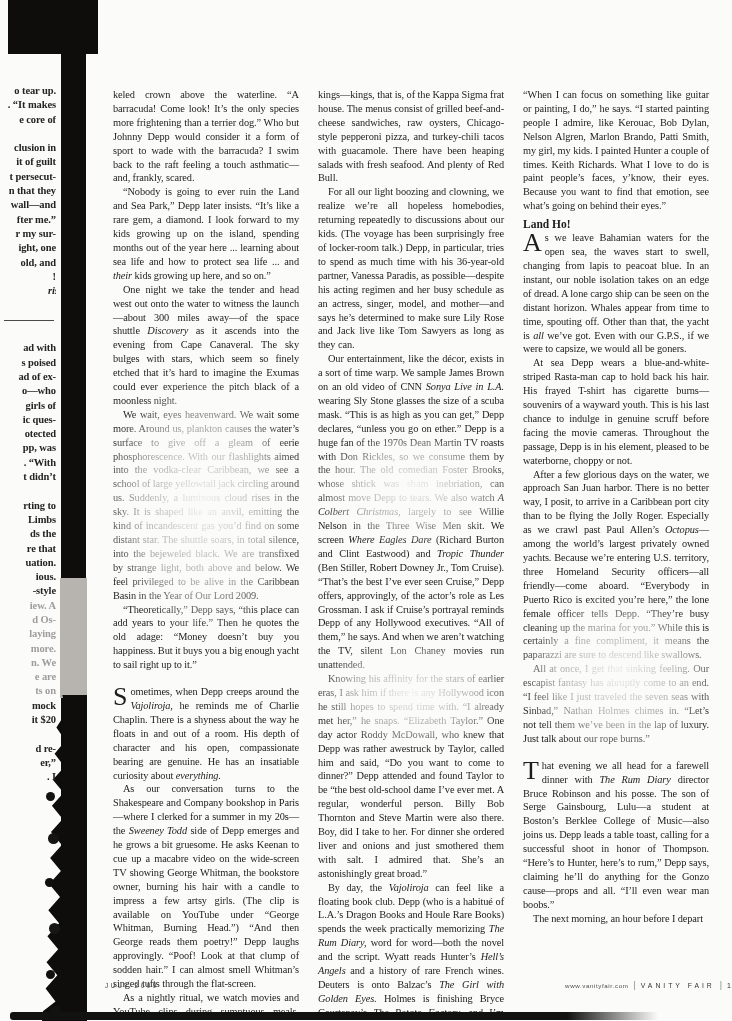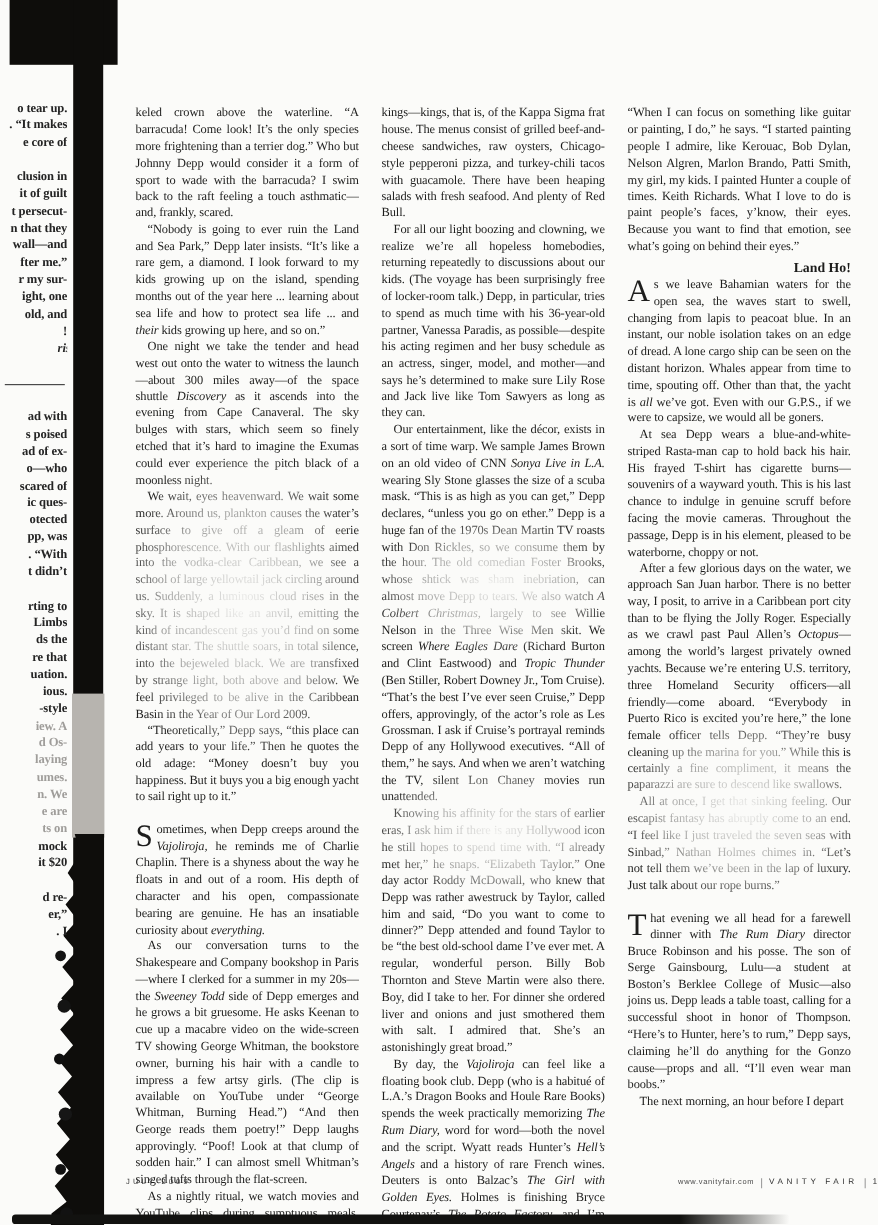--- a/index.html
+++ b/index.html
@@ -19,21 +19,21 @@
   .gline{height:14.3px;white-space:nowrap;overflow:hidden;}
   .gline.gray{color:#9f9d9a;font-weight:600;}
   .grule{height:14.3px;position:relative;}
   .grule:after{content:"";position:absolute;right:2px;top:7px;width:50px;border-top:1.5px solid #4a4a4a;}
   
   .content{position:absolute;left:113px;top:88px;width:596px;display:flex;gap:19px;}
   .colm{width:186px;}
   p.para{margin:0;font-size:10.35px;line-height:13.9px;text-align:justify;letter-spacing:-0.1px;}
   p.indent{text-indent:10px;}
   p.gap{margin-top:13px;}
-  .heading{font-size:11.5px;font-weight:bold;text-align:right;margin:5px 0 1px;}
+  .heading{font-size:11.5px;font-weight:bold;text-align:left;margin:5px 0 1px;}
   .dropcap{float:left;font-size:26px;line-height:21.5px;padding:1px 3px 0 0;}
   
   .fade{position:absolute;pointer-events:none;
     background:radial-gradient(closest-side,rgba(251,251,249,.95),rgba(251,251,249,.6) 60%,rgba(251,251,249,0));}
   .fade1{left:95px;top:375px;width:215px;height:260px;}
   .fade2{left:308px;top:430px;width:210px;height:115px;}
   .fade3{left:308px;top:640px;width:210px;height:110px;}
   .fade4{left:512px;top:595px;width:215px;height:160px;}
   
   .footer-left{position:absolute;left:105px;top:982px;font-family:"Liberation Sans",sans-serif;
@@ -71,38 +71,38 @@
     <div class="gline">old, and</div>
     <div class="gline">!</div>
     <div class="gline" style="font-style: italic; margin-left: 48px;">ristopher</div>
     <div class="gline">&nbsp;</div>
     <div class="grule"></div>
     <div class="gline">&nbsp;</div>
     <div class="gline">ad with</div>
     <div class="gline">s poised</div>
     <div class="gline">ad of ex-</div>
     <div class="gline">o—who</div>
-    <div class="gline">scared of</div>
+    <div class="gline">girls of</div>
     <div class="gline">ic ques-</div>
     <div class="gline">otected</div>
     <div class="gline">pp, was</div>
     <div class="gline">. “With</div>
     <div class="gline">t didn’t</div>
     <div class="gline">&nbsp;</div>
     <div class="gline">rting to</div>
     <div class="gline">Limbs</div>
     <div class="gline">ds the</div>
     <div class="gline">re that</div>
     <div class="gline">uation.</div>
     <div class="gline">ious.</div>
     <div class="gline">-style</div>
     <div class="gline gray">iew. A</div>
     <div class="gline gray">d Os-</div>
     <div class="gline gray">laying</div>
-    <div class="gline gray">umes.</div>
+    <div class="gline gray">more.</div>
     <div class="gline gray">n. We</div>
     <div class="gline gray">e are</div>
     <div class="gline gray">ts on</div>
     <div class="gline">mock</div>
     <div class="gline">it $20</div>
     <div class="gline">&nbsp;</div>
     <div class="gline">d re-</div>
     <div class="gline">er,”</div>
     <div class="gline">. I</div>
   </div>

